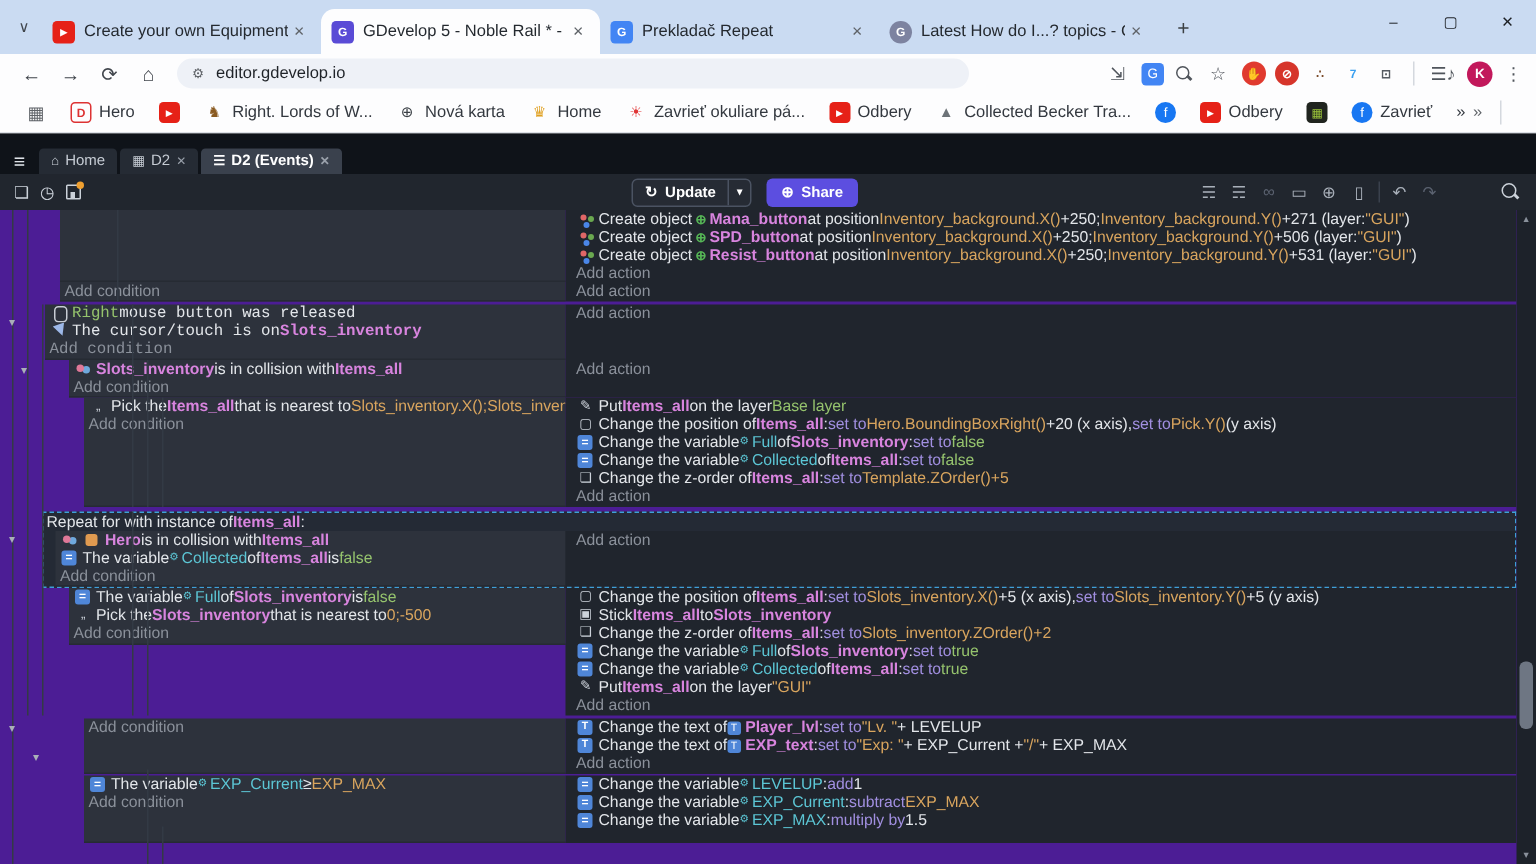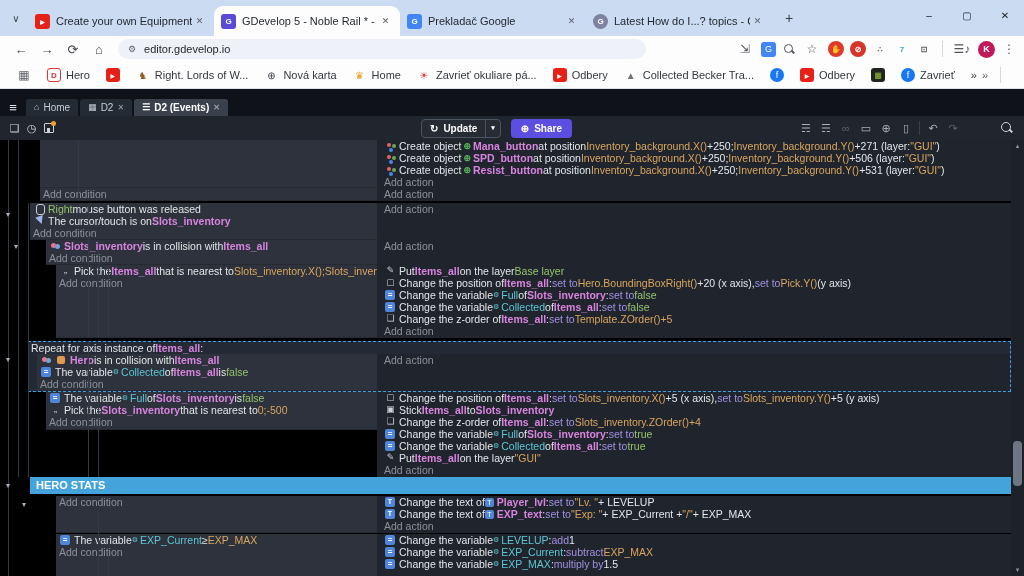--- a/index.html
+++ b/index.html
@@ -69,21 +69,21 @@
 .sharebtn{margin-left:10px;height:19px;display:flex;align-items:center;gap:5px;padding:0 10px;background:#5c4ee0;border-radius:4px;color:#fff;font-size:10px;font-weight:bold}
 .rightics{margin-left:auto;display:flex;align-items:center;gap:6px}
 .evico{color:#a9b0ba;font-size:11px;width:14px;text-align:center}
 .evico.dim{color:#5b6270}
 .sepd{width:1px;height:14px;background:#3a414d}
 .gdsearch{margin-left:40px;margin-right:4px;position:relative;width:14px;height:14px}
 .gdsearch::before{content:"";position:absolute;left:1px;top:1px;width:8px;height:8px;border:1.5px solid #ccd2da;border-radius:50%}
 .gdsearch::after{content:"";position:absolute;left:9px;top:9px;width:4px;height:1.5px;background:#ccd2da;transform:rotate(45deg)}
 
 
-.sheet{position:absolute;top:51px;left:0;right:0;bottom:0;background:#000000;overflow:hidden}
+.sheet{position:absolute;top:51px;left:0;right:0;bottom:0;background:#4c1d95;overflow:hidden}
 .blocks{position:absolute;top:0;left:0;right:13px;bottom:0;overflow:hidden}
 .guide{position:absolute;width:1px;background:#333a45;pointer-events:none}
 .carrow{position:absolute;color:#aab0b8;font-size:8px;pointer-events:none}
 .blk{display:flex;position:relative}
 .sp0{flex:none}
 .cbox{flex:none;background:#2d323c;overflow:hidden;border-bottom:1px solid #262b33}
 .abox{flex:1;background:#20252d;padding-left:4px;overflow:hidden}
 .gaprow{width:100%}
 .r{height:12px;line-height:12px;font-size:10.5px;display:flex;align-items:center;white-space:nowrap;overflow:hidden;color:#e3e6ea;padding-left:3px}
 .r.add{color:#8b919b}
@@ -124,21 +124,21 @@
           <span class="btitle">Create your own Equipment Sys</span>
           <span class="bclose">✕</span>
         </div>
         <div class="btab active">
           <span class="fav fav-gd">G</span>
           <span class="btitle">GDevelop 5 - Noble Rail * - GD</span>
           <span class="bclose">✕</span>
         </div>
         <div class="btab">
           <span class="fav fav-gt">G</span>
-          <span class="btitle">Prekladač Google</span>
+          <span class="btitle">Prekladač Repeat</span>
           <span class="bclose">✕</span>
         </div>
         <div class="btab">
           <span class="fav fav-gf">G</span>
           <span class="btitle">Latest How do I...? topics - GDe</span>
           <span class="bclose">✕</span>
         </div>
       </div>
     <div class="newtab">+</div>
     <div class="wctrl">
@@ -334,21 +334,21 @@
           <div class="cbox" style="width: 337px; height: 100%;">
             <div class="r add">Add condition</div>
           </div>
           <div class="abox">
             <div class="r add">Add action</div>
           </div>
         </div>
         <div class="gaprow" style="height: 2px;"></div>
         <div class="blk" style="height: 37px;">
           <div class="sp0" style="width: 30px;"></div>
-          <div class="cbox" style="width: 347px; height: 100%;">
+          <div class="cbox" style="width: 347px; height: 100%; font-family: Liberation Mono, monospace;">
             <div class="r">
               <span class="ric ric-mouse"></span>
               <span class="s-g">Right</span>
               <span class="s-p"> mouse button was released</span>
             </div>
             <div class="r">
               <span class="ric ric-cursor"></span>
               <span class="s-p">The cursor/touch is on </span>
               <span class="s-o">Slots_inventory</span>
             </div>
@@ -434,21 +434,21 @@
               <span class="s-p">: </span>
               <span class="s-k">set to </span>
               <span class="s-e">Template.ZOrder()+5</span>
             </div>
             <div class="r add">Add action</div>
           </div>
         </div>
         <div class="gaprow" style="height: 3px;"></div>
         <div class="blk repeat" style="height: 51px; margin-left: 28px;">
           <div class="rephead">
-            <span class="s-p">Repeat for axis instance of </span>
+            <span class="s-p">Repeat for with instance of </span>
             <span class="s-o">Items_all</span>
             <span class="s-p"> :</span>
           </div>
           <div class="reprow">
             <div class="sp0" style="width: 8px;"></div>
             <div class="cbox" style="width: 340px;">
               <div class="r">
                 <span class="ric ric-collide"></span>
                 <span class="ric ric-hero"></span>
                 <span class="s-o">Hero</span>
@@ -513,21 +513,21 @@
               <span class="s-o">Items_all</span>
               <span class="s-p"> to </span>
               <span class="s-o">Slots_inventory</span>
             </div>
             <div class="r">
               <span class="ric ric-g">❏</span>
               <span class="s-p">Change the z-order of </span>
               <span class="s-o">Items_all</span>
               <span class="s-p">: </span>
               <span class="s-k">set to </span>
-              <span class="s-e">Slots_inventory.ZOrder()+4</span>
+              <span class="s-e">Slots_inventory.ZOrder()+2</span>
             </div>
             <div class="r">
               <span class="ric ric-var"></span>
               <span class="s-p">Change the variable </span>
               <span class="s-vi">⚙</span>
               <span class="s-v">Full</span>
               <span class="s-p"> of </span>
               <span class="s-o">Slots_inventory</span>
               <span class="s-p">: </span>
               <span class="s-k">set to </span>
@@ -546,24 +546,20 @@
             </div>
             <div class="r">
               <span class="ric ric-g">✎</span>
               <span class="s-p">Put </span>
               <span class="s-o">Items_all</span>
               <span class="s-p"> on the layer </span>
               <span class="s-e">"GUI"</span>
             </div>
             <div class="r add">Add action</div>
           </div>
-        </div>
-        <div class="blk" style="height: 17px;">
-          <div class="sp0" style="width: 30px;"></div>
-          <div class="gbar" style="background: rgb(69, 163, 220);">HERO STATS</div>
         </div>
         <div class="gaprow" style="height: 2px;"></div>
         <div class="blk" style="height: 37px;">
           <div class="sp0" style="width: 56px;"></div>
           <div class="cbox" style="width: 321px; height: 100%;">
             <div class="r add">Add condition</div>
           </div>
           <div class="abox">
             <div class="r">
               <span class="ric ric-text"></span>

